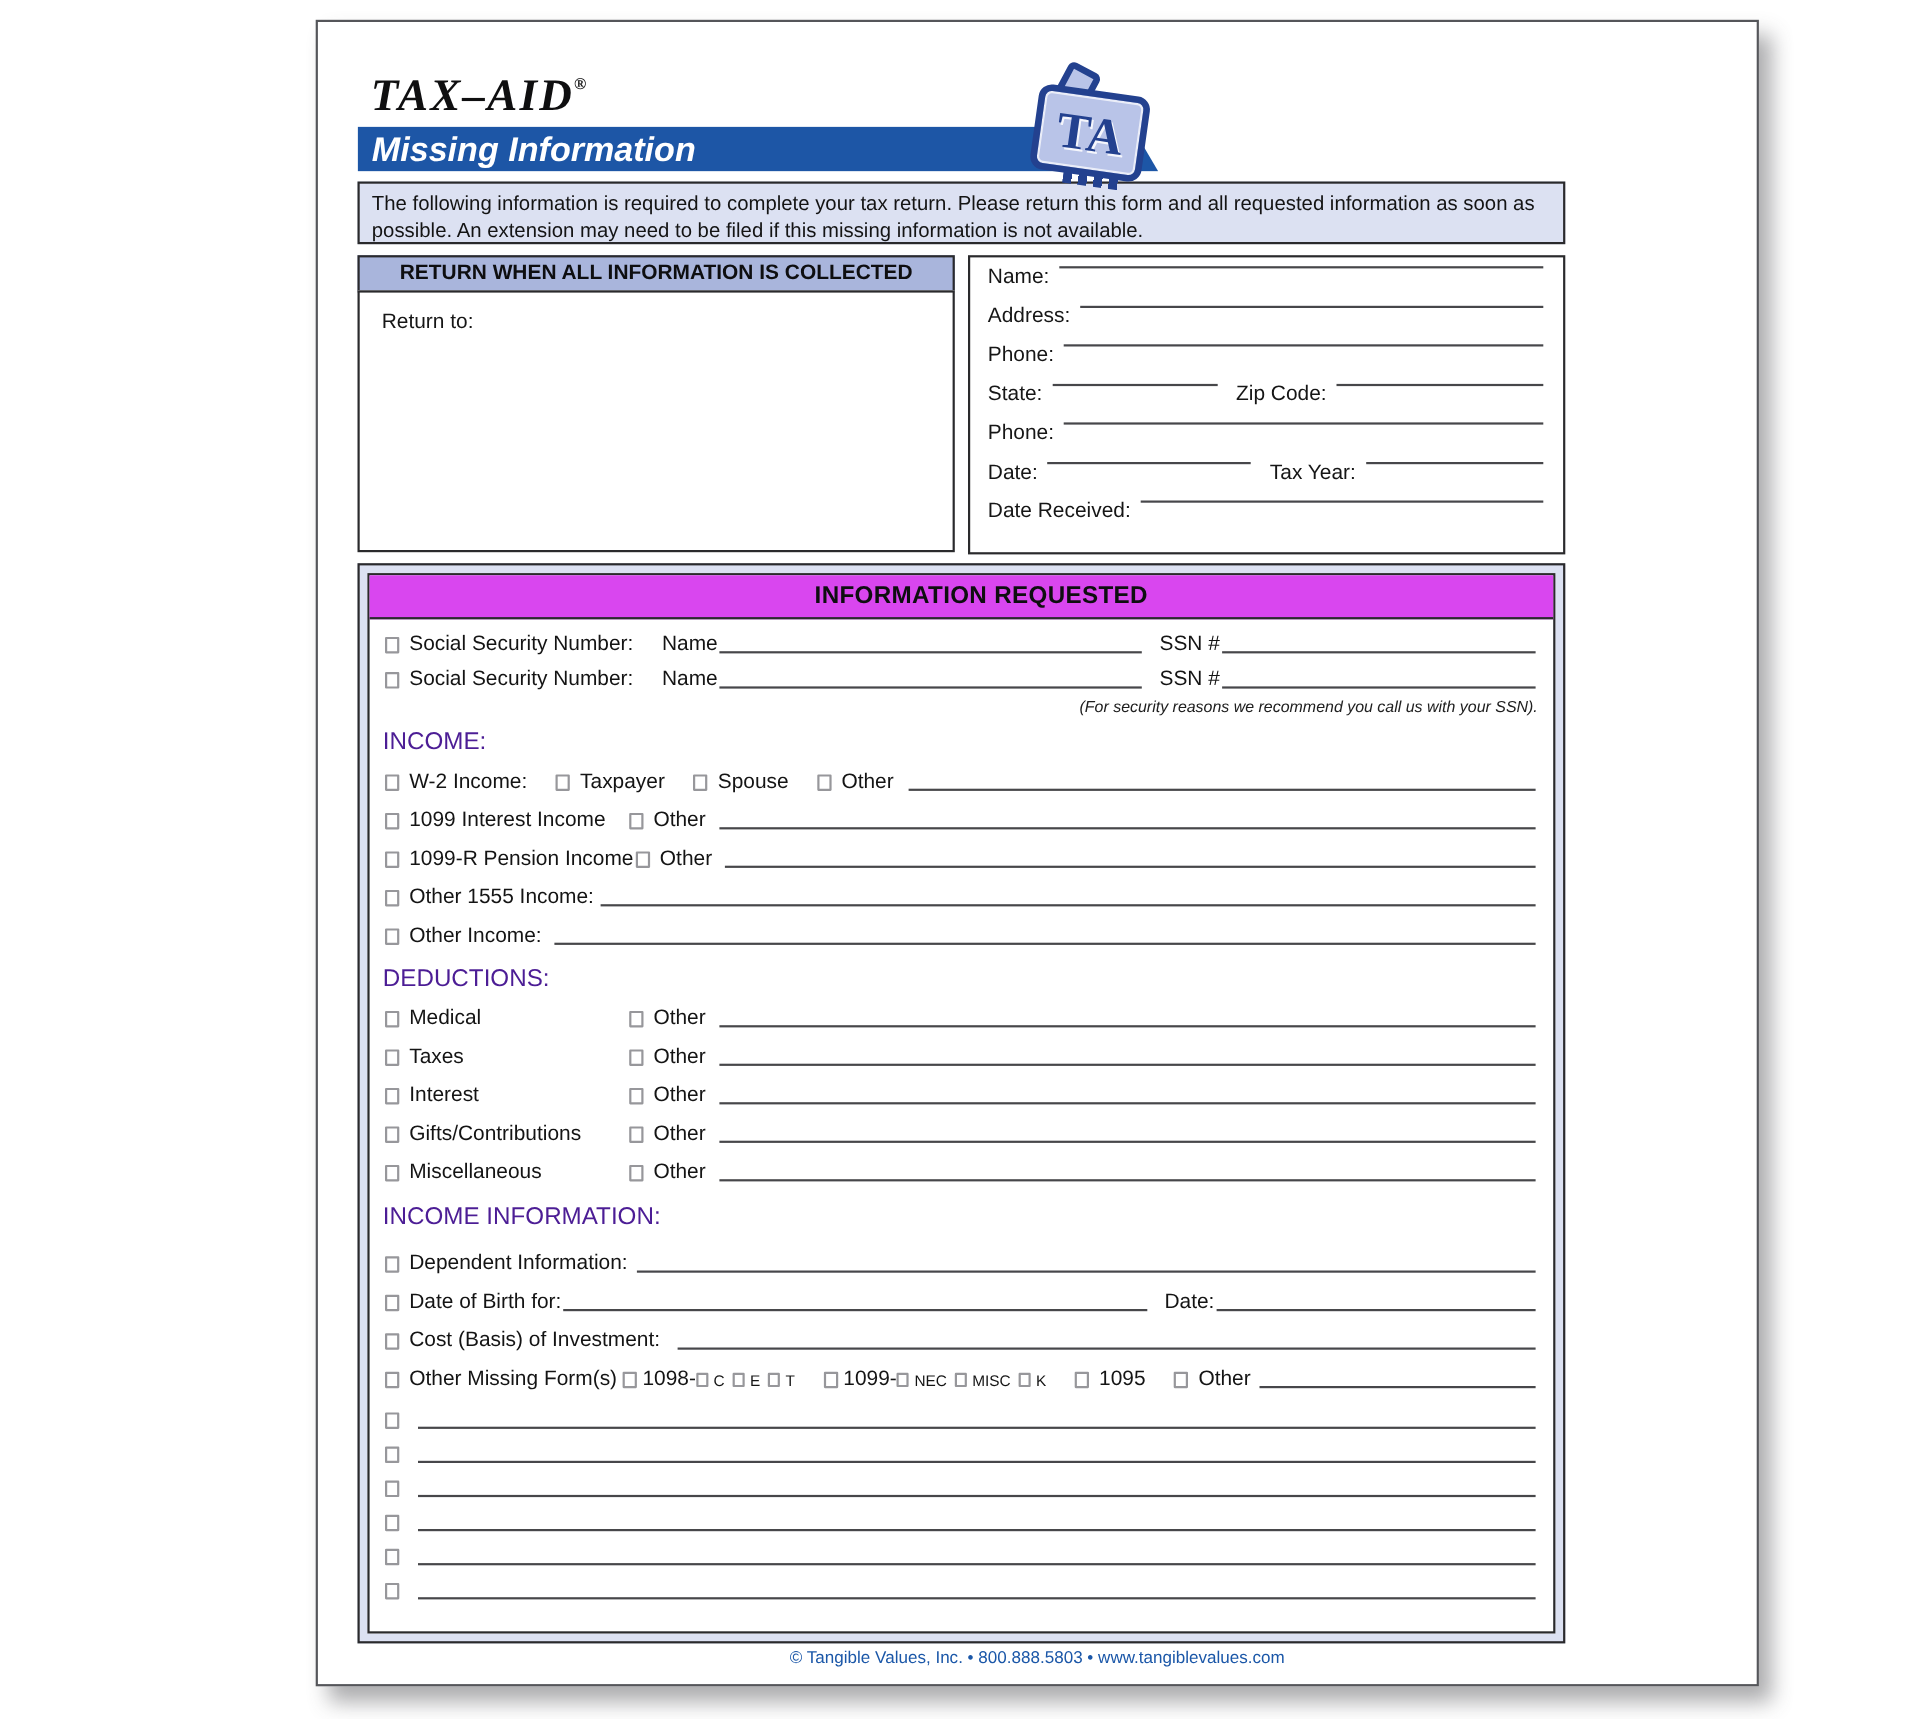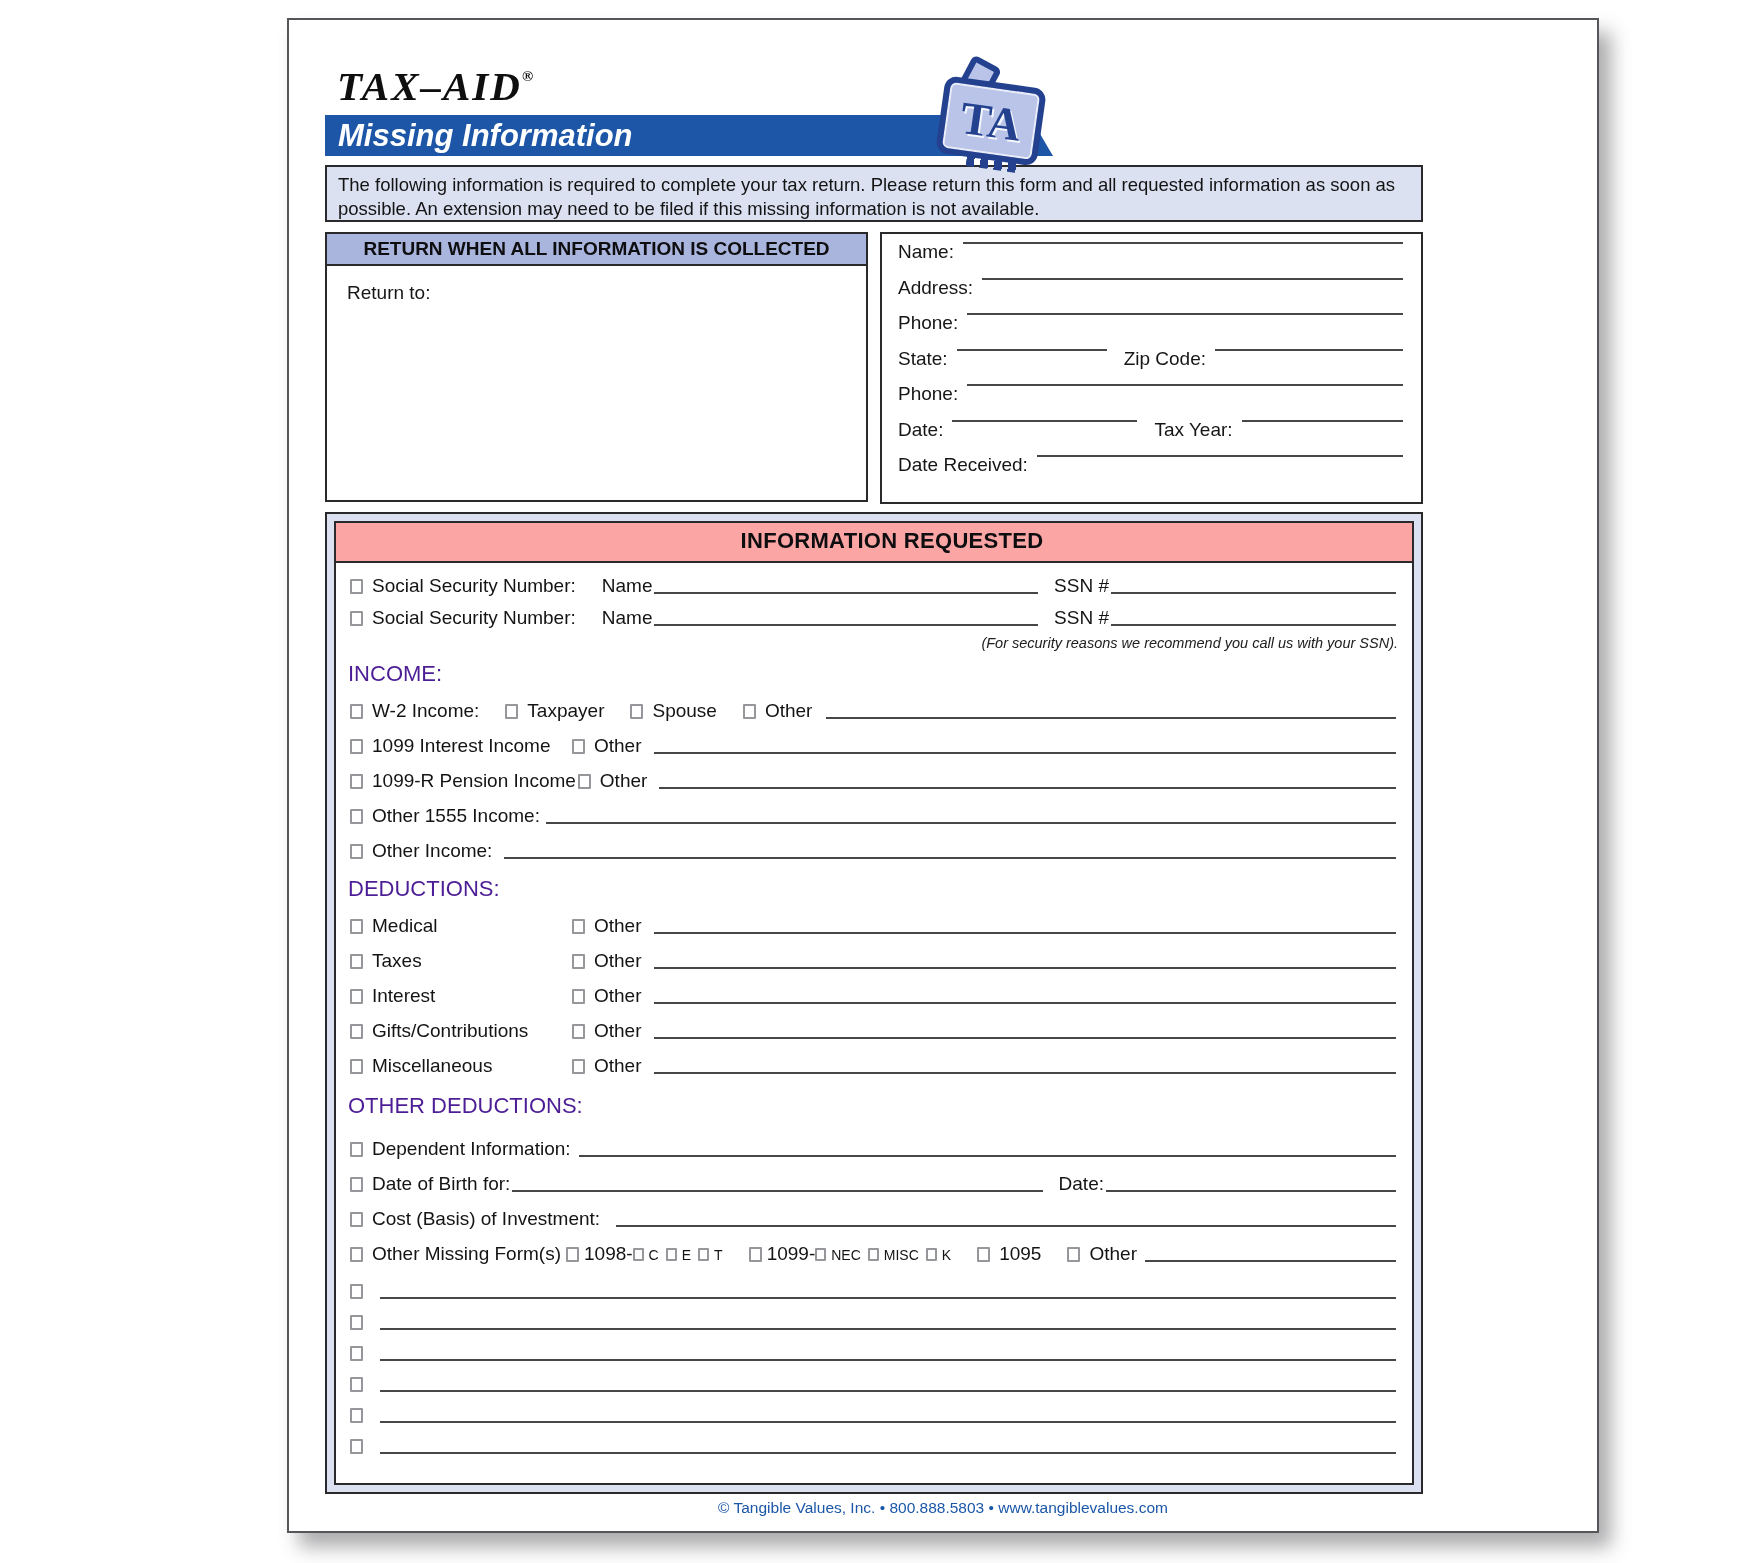--- a/index.html
+++ b/index.html
@@ -76,21 +76,21 @@
   
   .main{
     position:absolute;left:36px;top:492px;width:1098px;height:982px;
     border:2px solid #2a2a2c;background:#dce1f2;box-sizing:border-box;padding:7px;
   }
   .main-inner{
     border:2px solid #2a2a2c;background:#fff;width:100%;height:100%;
     box-sizing:border-box;display:flex;flex-direction:column;
   }
   .band{
-    height:38px;background:#fca5a5;border-bottom:2px solid #2a2a2c;
+    height:38px;background:#d946ef;border-bottom:2px solid #2a2a2c;
     text-align:center;font-weight:bold;font-size:22px;line-height:36px;
     letter-spacing:0.3px;color:#0e0e10;flex:0 0 auto;padding-left:36px;
   }
   .content{flex:1 1 auto;padding:2px 14px 0 12px;}
   .crow{display:flex;align-items:flex-end;font-size:19px;color:#141414;}
   .ssn-row{height:32px;}
   .note-row{height:22px;justify-content:flex-end;font-style:italic;font-size:14.5px;color:#202020;}
   .sec-heading{height:30px;font-weight:normal;font-size:22px;display:flex;align-items:flex-end;color:#4c1d95;}
   .mt6{margin-top:6px;} .mt10{margin-top:10px;} .mt12{margin-top:12px;}
   .irow{height:35px;}
@@ -282,21 +282,21 @@
         <div class="crow irow">
           <span class="col1">
             <span class="cb"></span>
             <span class="lbl">Miscellaneous</span>
           </span>
           <span class="cb"></span>
           <span class="lbl">Other</span>
           <span class="line" style="margin-left:12px"></span>
         </div>
 
-        <div class="sec-heading mt12">OTHER DEDUCTIONS:</div>
+        <div class="sec-heading mt12">INCOME INFORMATION:</div>
 
         <div class="crow irow mt6">
           <span class="cb"></span>
           <span class="lbl">Dependent Information:</span>
           <span class="line" style="margin-left:8px"></span>
         </div>
 
         <div class="crow irow">
           <span class="cb"></span>
           <span class="lbl">Date of Birth for:</span>

